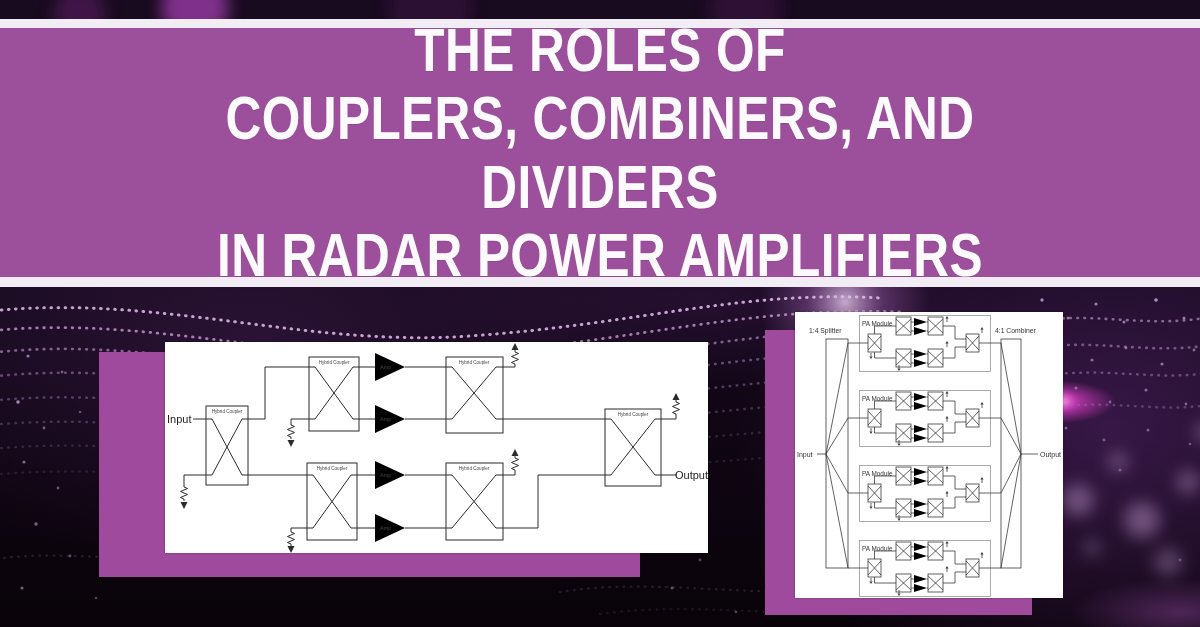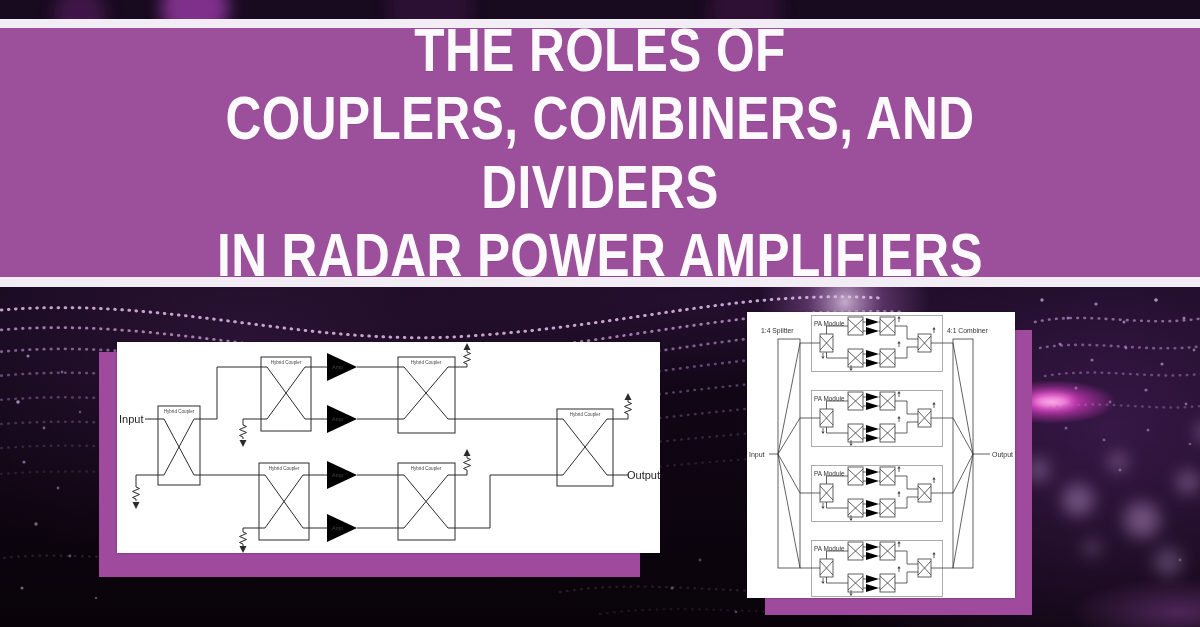--- a/index.html
+++ b/index.html
@@ -29,21 +29,21 @@
     position:absolute;left:0;top:28px;width:1200px;height:249px;
     background:var(--banner-purple);z-index:3;
     display:flex;align-items:center;justify-content:flex-end;
   }
   .banner h1{
     margin:0;text-align:center;color:#fdfafd;
     font-size:62px;line-height:1.1;font-weight:700;letter-spacing:.5px;
     transform:scaleX(.8);transform-origin:50% 50%;
     text-shadow:0 1px 0 rgba(0,0,0,.08);
   }
-  .card{position:absolute;background:var(--card-white);z-index:2;box-shadow:0 0 2px rgba(0,0,0,.35);}
+  .card{position:absolute;background:var(--card-white);z-index:2;box-shadow:0 0 2px rgba(0,0,0,.35);margin-left:48px;}
   .card-shadow{position:absolute;background:var(--shadow-purple);z-index:1;}
   .left-card{left:117px;top:342px;width:543px;height:211px;}
   .left-card-shadow{left:99px;top:352px;width:541px;height:225px;}
   .right-card{left:747px;top:312px;width:268px;height:286px;}
   .right-card-shadow{left:765px;top:330px;width:267px;height:285px;}
   svg text{font-family:"Liberation Sans", sans-serif;fill:#333;}
   .lf line,.lf path,.lf rect{stroke:var(--diagram-ink);stroke-width:1;fill:none;}
   .lf .solid{fill:var(--diagram-ink);stroke:none;}
   .lf .lbl-xs{font-size:4.6px;stroke:none;fill:#444;}
   .lf .lbl-s{font-size:5.5px;stroke:none;fill:#444;}

